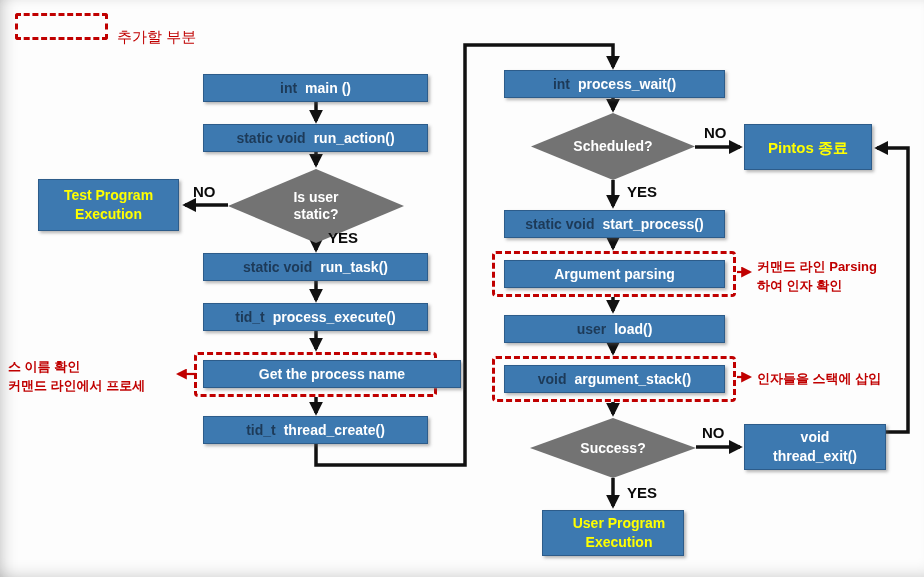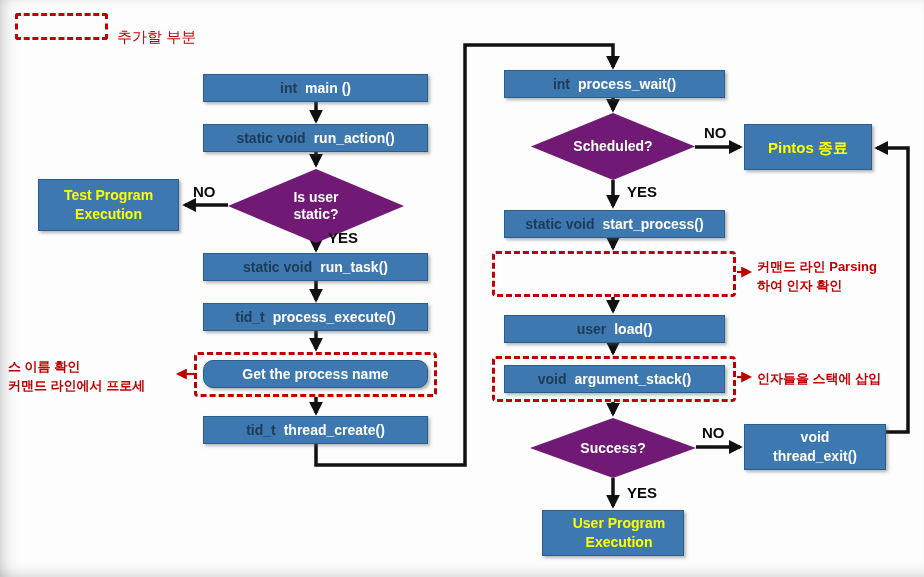--- a/index.html
+++ b/index.html
@@ -21,21 +21,21 @@
   .pbox .fn{color:#ffffff;}
   .bigbox{
     position:absolute;background:#3D79B0;border:1px solid #2d5c8a;
     box-shadow:2px 2px 3px rgba(90,90,90,.45);
     display:flex;flex-direction:column;align-items:center;justify-content:center;
     font-weight:bold;font-size:14px;line-height:19px;text-align:center;
   }
   .em{color:#FFFF00;}
   .wh{color:#ffffff;}
   .diamond{
-    position:absolute;background:#701a75;
+    position:absolute;background:#737373;
     clip-path:polygon(50% 0,100% 50%,50% 100%,0 50%);
     display:flex;flex-direction:column;align-items:center;justify-content:center;
     color:#fff;font-weight:bold;font-size:14px;line-height:17px;text-align:center;
     filter:drop-shadow(2px 2px 2px rgba(0,0,0,.30));
   }
   .dashed{
     position:absolute;border:3px dashed #C00000;border-radius:4px;background:transparent;
   }
   .lbl{
     position:absolute;color:#0a0a0a;font-weight:bold;font-size:15px;white-space:nowrap;
@@ -117,21 +117,21 @@
   <div class="pbox" style="left:203px;top:253px;width:225px;">
     <span class="kw">static void</span>
     <span class="fn">run_task()</span>
   </div>
   <div class="pbox" style="left:203px;top:303px;width:225px;">
     <span class="kw">tid_t</span>
     <span class="fn">process_execute()</span>
   </div>
 
   <div class="dashed" style="left:194px;top:352px;width:243px;height:45px;"></div>
-  <div class="pbox" style="left:203px;top:360px;width:225px;border-radius:10px;">
+  <div class="pbox" style="left:203px;top:360px;width:258px;">
     <span class="fn">Get the process name</span>
   </div>
 
   <div class="pbox" style="left:203px;top:416px;width:225px;">
     <span class="kw">tid_t</span>
     <span class="fn">thread_create()</span>
   </div>
 
   <div class="pbox" style="left:504px;top:70px;width:221px;">
     <span class="kw">int</span>
@@ -145,20 +145,23 @@
   <div class="bigbox" style="left:744px;top:124px;width:128px;height:46px;font-size:15px;">
     <span class="em">Pintos 종료</span>
   </div>
 
   <div class="pbox" style="left:504px;top:210px;width:221px;">
     <span class="kw">static void</span>
     <span class="fn">start_process()</span>
   </div>
 
   <div class="dashed" style="left:492px;top:251px;width:244px;height:46px;"></div>
+  <div class="pbox" style="left:504px;top:260px;width:221px;">
+    <span class="fn">Argument parsing</span>
+  </div>
 
   <div class="pbox" style="left:504px;top:315px;width:221px;">
     <span class="kw">user</span>
     <span class="fn">load()</span>
   </div>
 
   <div class="dashed" style="left:492px;top:356px;width:244px;height:46px;"></div>
   <div class="pbox" style="left:504px;top:365px;width:221px;">
     <span class="kw">void</span>
     <span class="fn">argument_stack()</span>

